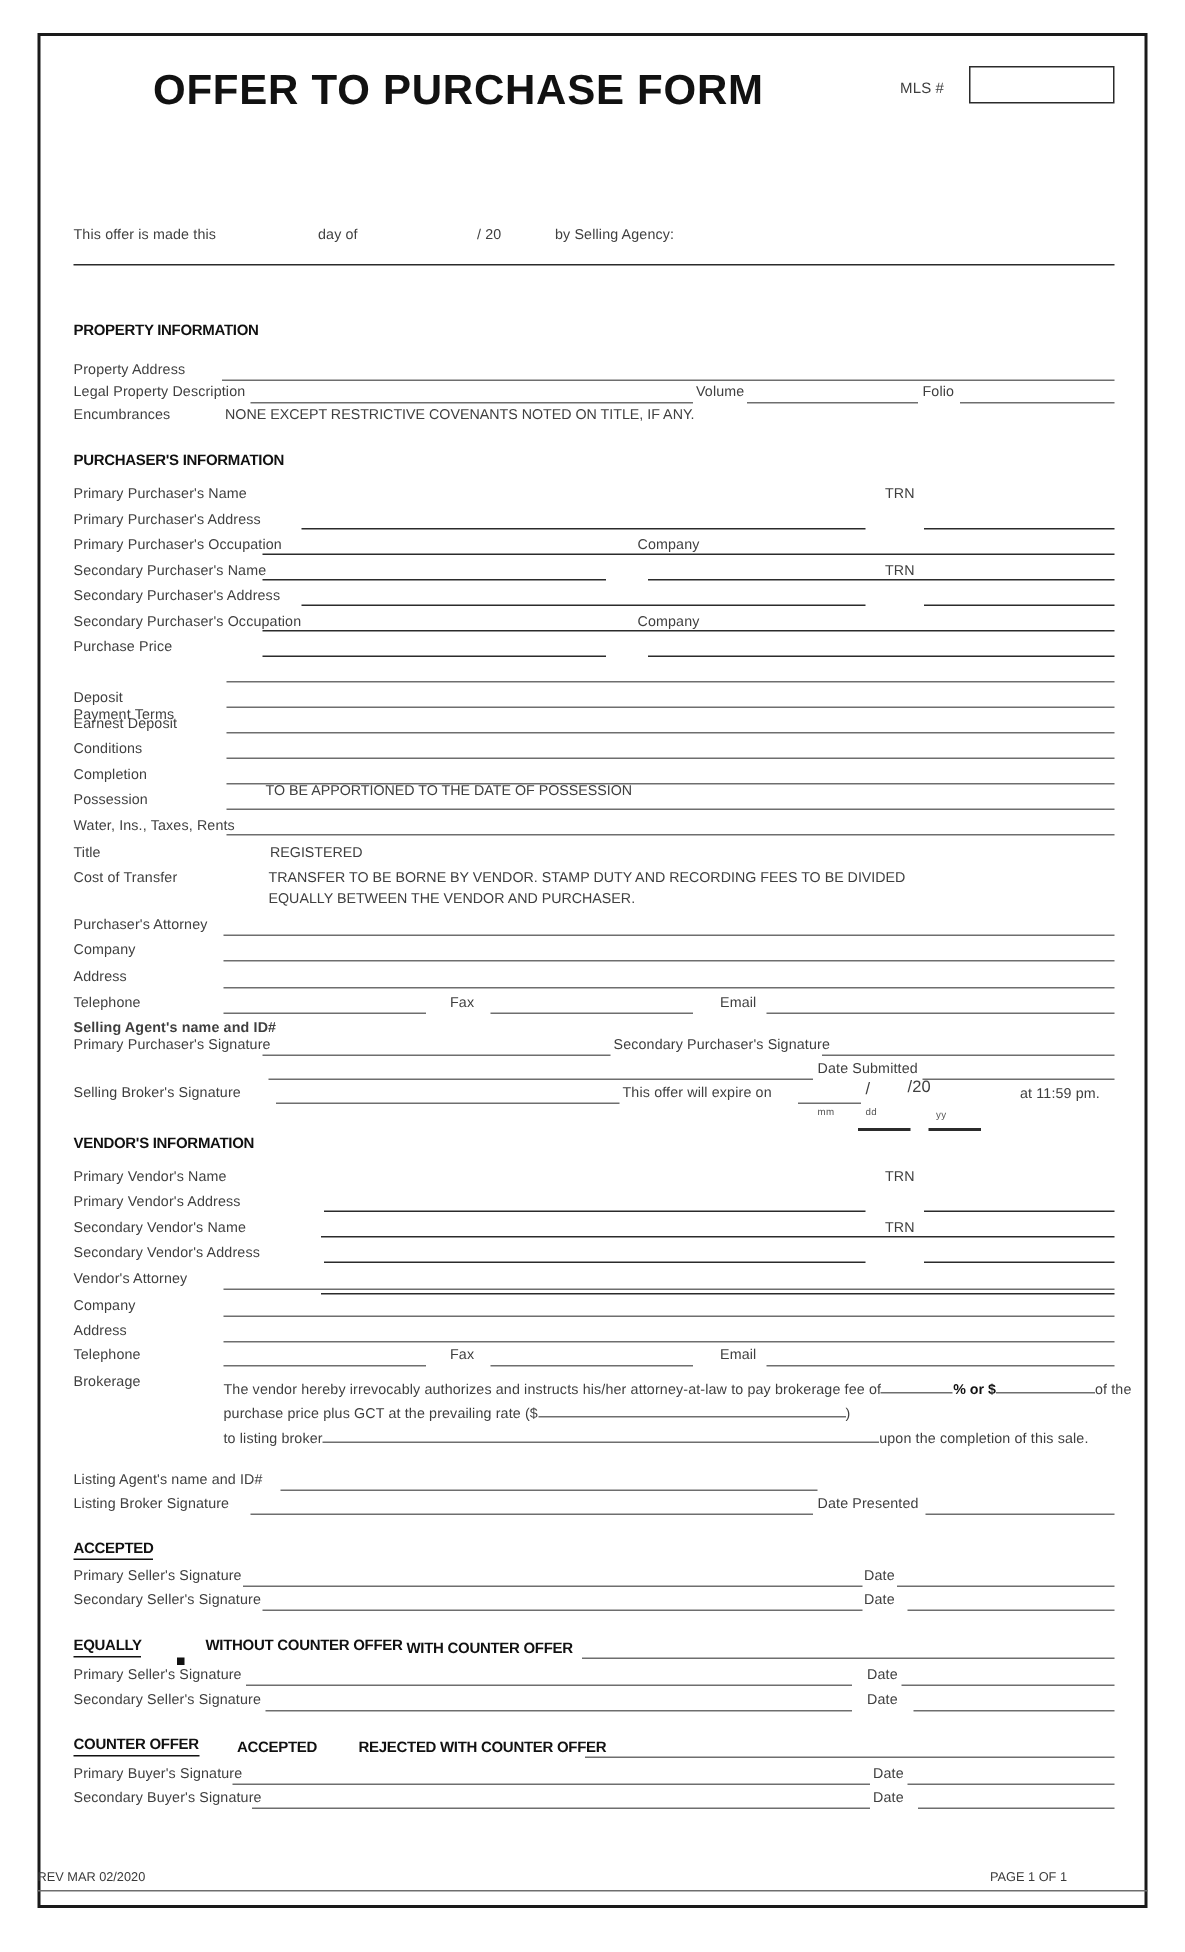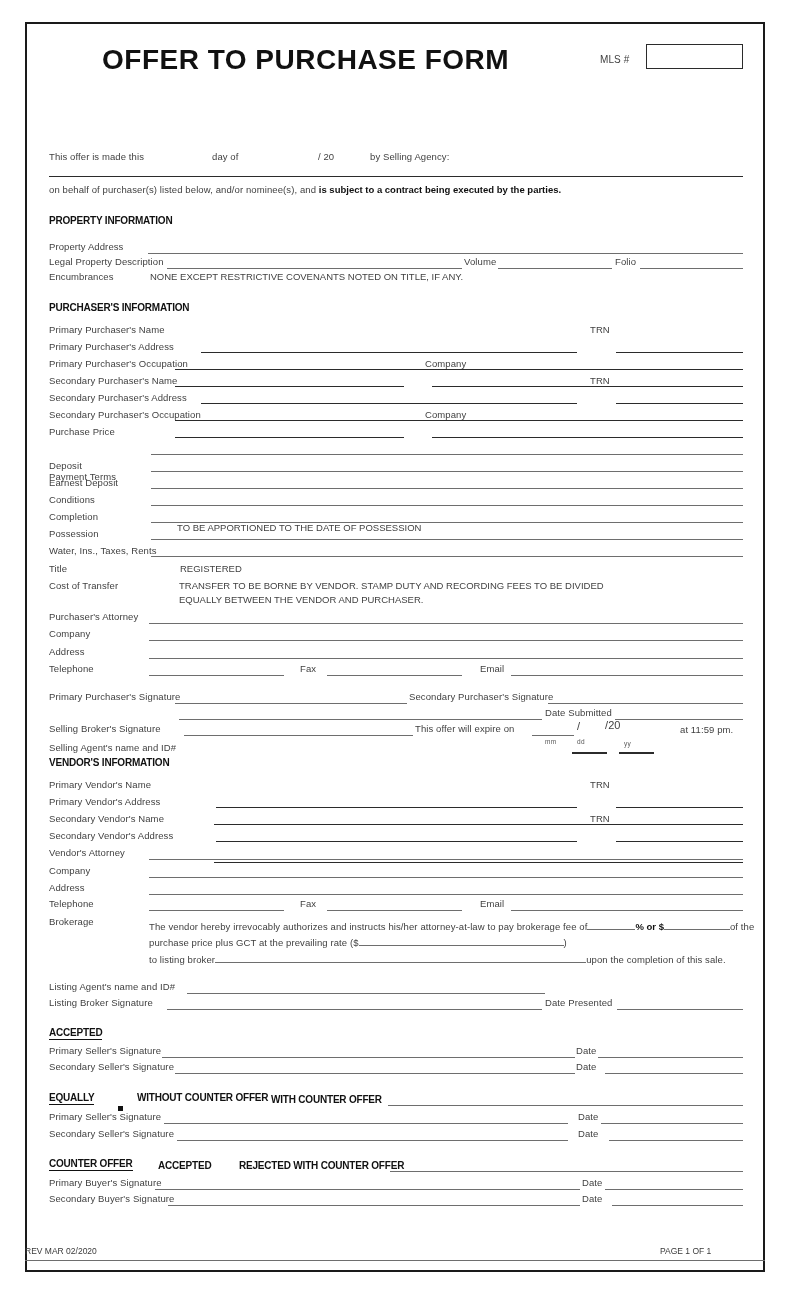--- a/index.html
+++ b/index.html
@@ -45,23 +45,20 @@
   <div class="abs lbl" style="left:573px;top:30px;font-size:10px;">MLS #</div>
   <div class="abs mlsbox" style="left:619px;top:20px;width:97px;height:25px;"></div>
 
   <div class="abs lbl" style="left:22px;top:127px;">This offer is made this</div>
   <div class="abs lbl" style="left:185px;top:127px;">day of</div>
   <div class="abs lbl" style="left:291px;top:127px;">/ 20</div>
   <div class="abs lbl" style="left:343px;top:127px;">by Selling Agency:</div>
 
   <div class="rule-d" style="left:22px;top:152px;width:694px;"></div>
 
-  <div class="abs" style="left:22px;top:155px;white-space:nowrap;">
-    <span class="lbl" style="display:inline;">on behalf of purchaser(s) listed below, and/or nominee(s), and </span><span class="lbl-b" style="display:inline;text-decoration:none;">is subject to a contract being executed by the parties.</span>
-  </div>
 
   <div class="abs hd" style="left:22px;top:191px;">PROPERTY INFORMATION</div>
 
   <div class="abs lbl" style="left:22px;top:217px;">Property Address</div>
   <div class="rule" style="left:121px;top:229px;width:595px;"></div>
 
   <div class="abs lbl" style="left:22px;top:232px;">Legal Property Description</div>
   <div class="rule" style="left:140px;top:244px;width:295px;"></div>
   <div class="abs lbl" style="left:437px;top:232px;">Volume</div>
   <div class="rule" style="left:471px;top:244px;width:114px;"></div>
@@ -144,21 +141,21 @@
   <div class="abs lbl" style="left:273px;top:639px;">Fax</div>
   <div class="rule" style="left:300px;top:651px;width:135px;"></div>
   <div class="abs lbl" style="left:453px;top:639px;">Email</div>
   <div class="rule" style="left:484px;top:651px;width:232px;"></div>
 
   <div class="abs lbl" style="left:22px;top:667px;">Primary Purchaser's Signature</div>
   <div class="rule" style="left:148px;top:679px;width:232px;"></div>
   <div class="abs lbl" style="left:382px;top:667px;">Secondary Purchaser's Signature</div>
   <div class="rule" style="left:521px;top:679px;width:195px;"></div>
 
-  <div class="abs lbl" style="left:22px;top:718px;">Selling Agent's name and ID#</div>
+  <div class="abs lbl" style="left:22px;top:656px;font-weight:bold;">Selling Agent's name and ID#</div>
   <div class="rule" style="left:152px;top:695px;width:363px;"></div>
   <div class="abs lbl" style="left:518px;top:683px;">Date Submitted</div>
   <div class="rule" style="left:588px;top:695px;width:128px;"></div>
 
   <div class="abs lbl" style="left:22px;top:699px;">Selling Broker's Signature</div>
   <div class="rule" style="left:157px;top:711px;width:229px;"></div>
   <div class="abs lbl" style="left:388px;top:699px;">This offer will expire on</div>
   <div class="rule" style="left:505px;top:711px;width:42px;"></div>
   <div class="abs lbl" style="left:550px;top:697px;font-size:11px;">/</div>
   <div class="abs lbl" style="left:578px;top:696px;font-size:11px;">/20</div>

